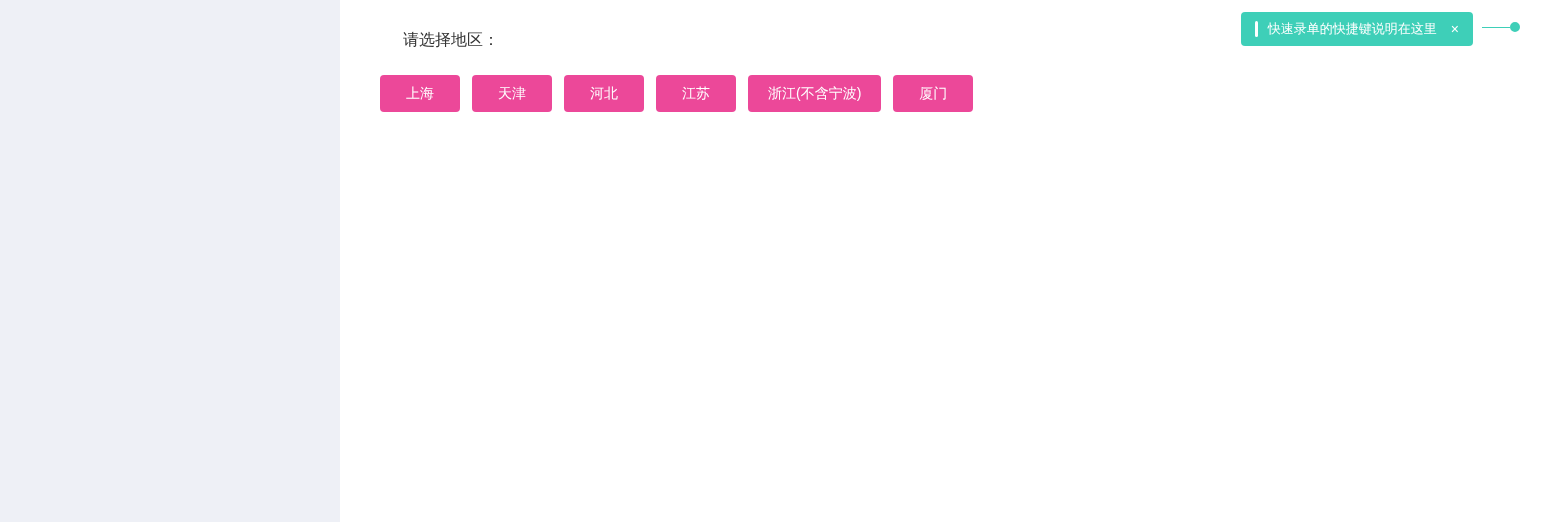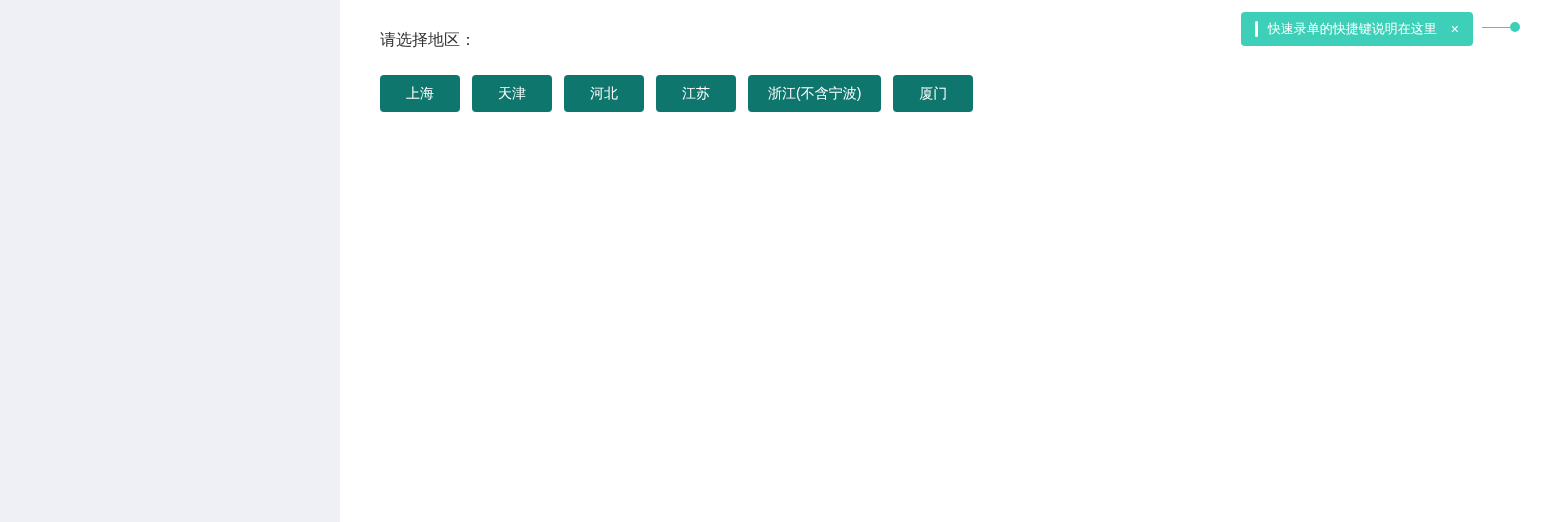--- a/index.html
+++ b/index.html
@@ -34,31 +34,32 @@
       bottom: 0;
       background: #ffffff;
       padding: 30px 40px;
     }
 
     .page-title {
       font-size: 16px;
       color: #333;
       margin-bottom: 24px;
       font-weight: normal;
+      margin-left: 23px;
     }
 
     .region-buttons-row {
       display: flex;
       flex-wrap: wrap;
       gap: 12px;
       margin-bottom: 12px;
     }
 
     .region-btn {
-      background: #0f766e;
+      background: #ec4899;
       border: none;
       border-radius: 4px;
       color: #fff;
       font-size: 14px;
       padding: 8px 20px;
       cursor: pointer;
       min-width: 80px;
       text-align: center;
       line-height: 1.5;
     }

